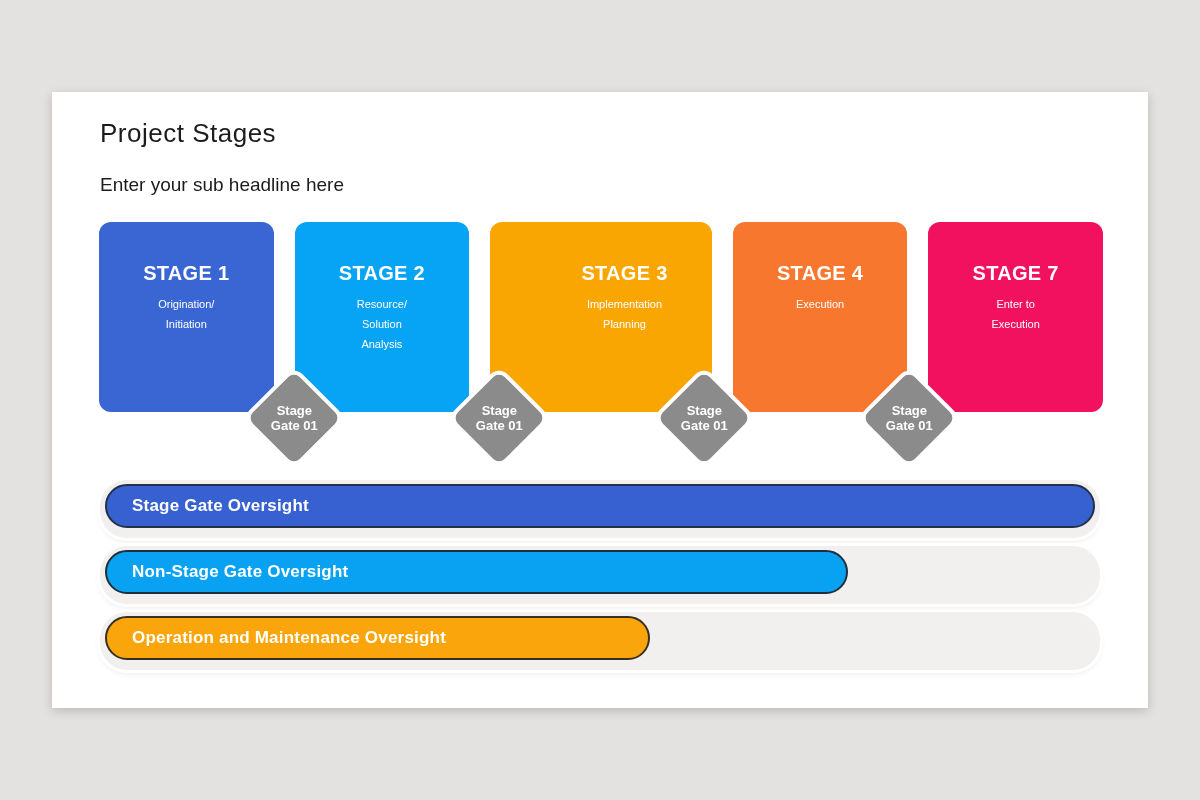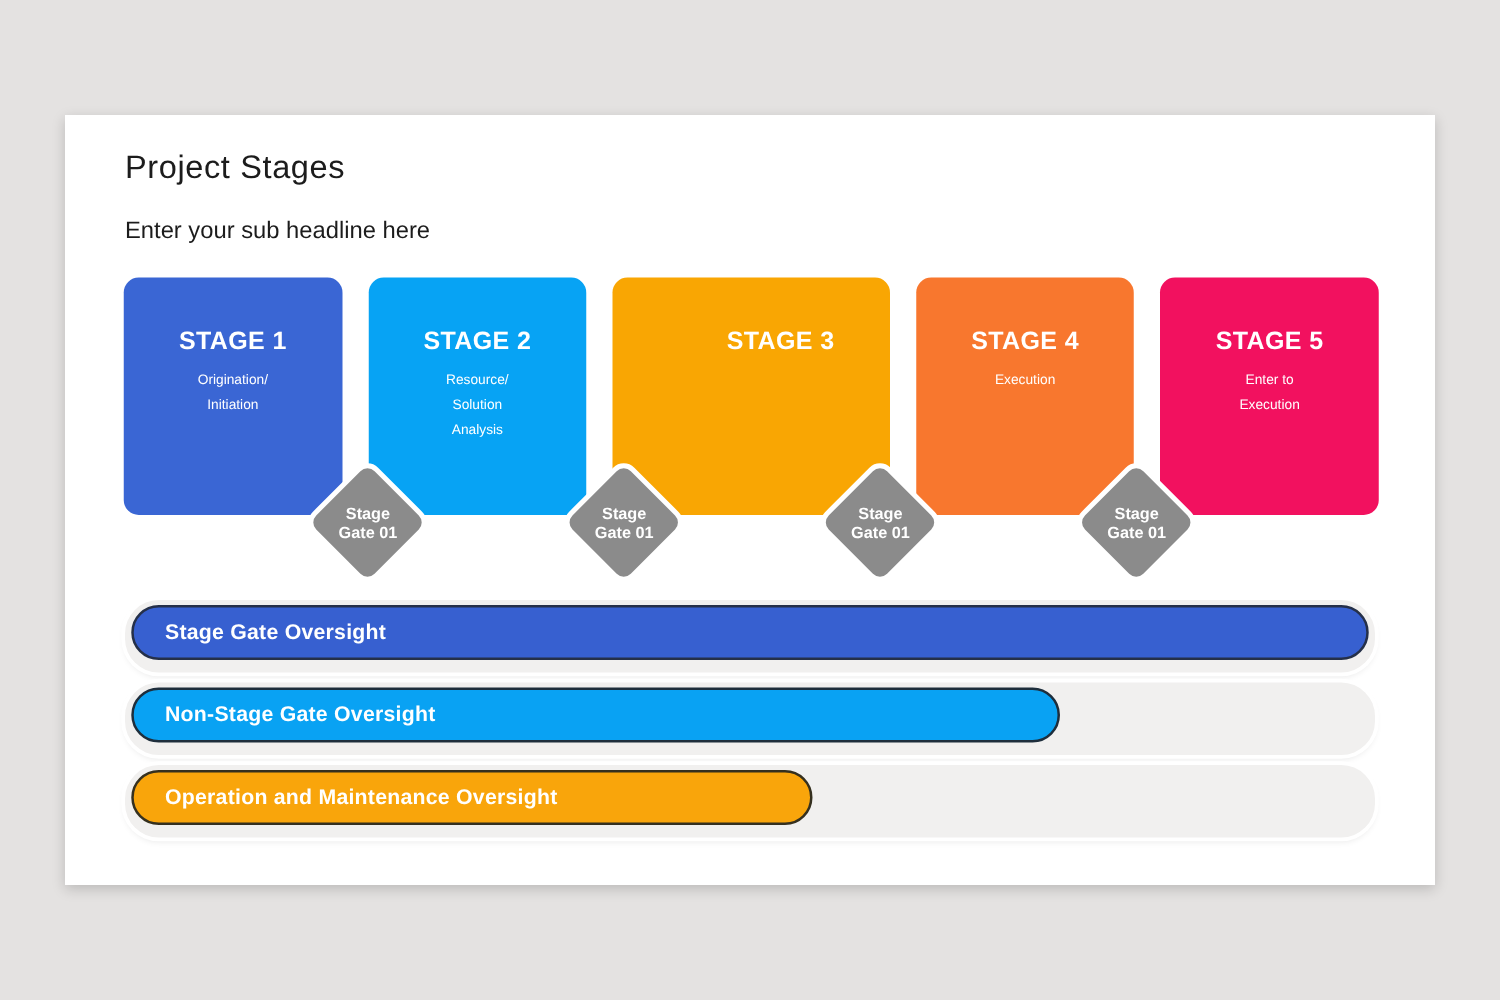--- a/index.html
+++ b/index.html
@@ -81,29 +81,33 @@
       <div class="stage" style="background: rgb(7, 163, 244);">
         <div class="stage-title">STAGE 2</div>
         <div class="stage-desc">
           <div>Resource/</div>
           <div>Solution</div>
           <div>Analysis</div>
         </div>
       </div>
       <div class="stage" style="background: rgb(249, 166, 3); padding-left: 47px;">
         <div class="stage-title">STAGE 3</div>
+        <div class="stage-desc">
+          <div>Implementation</div>
+          <div>Planning</div>
+        </div>
       </div>
       <div class="stage" style="background: rgb(248, 119, 46);">
         <div class="stage-title">STAGE 4</div>
         <div class="stage-desc">
           <div>Execution</div>
         </div>
       </div>
       <div class="stage" style="background: rgb(242, 17, 95);">
-        <div class="stage-title">STAGE 5</div>
+        <div class="stage-title">STAGE 7</div>
         <div class="stage-desc">
           <div>Enter to</div>
           <div>Execution</div>
         </div>
       </div>
     </div>
 
     <div class="gate" style="left: 205px; background: rgb(139, 139, 139);">
       <div class="gate-inner">
         <div>Stage</div>

